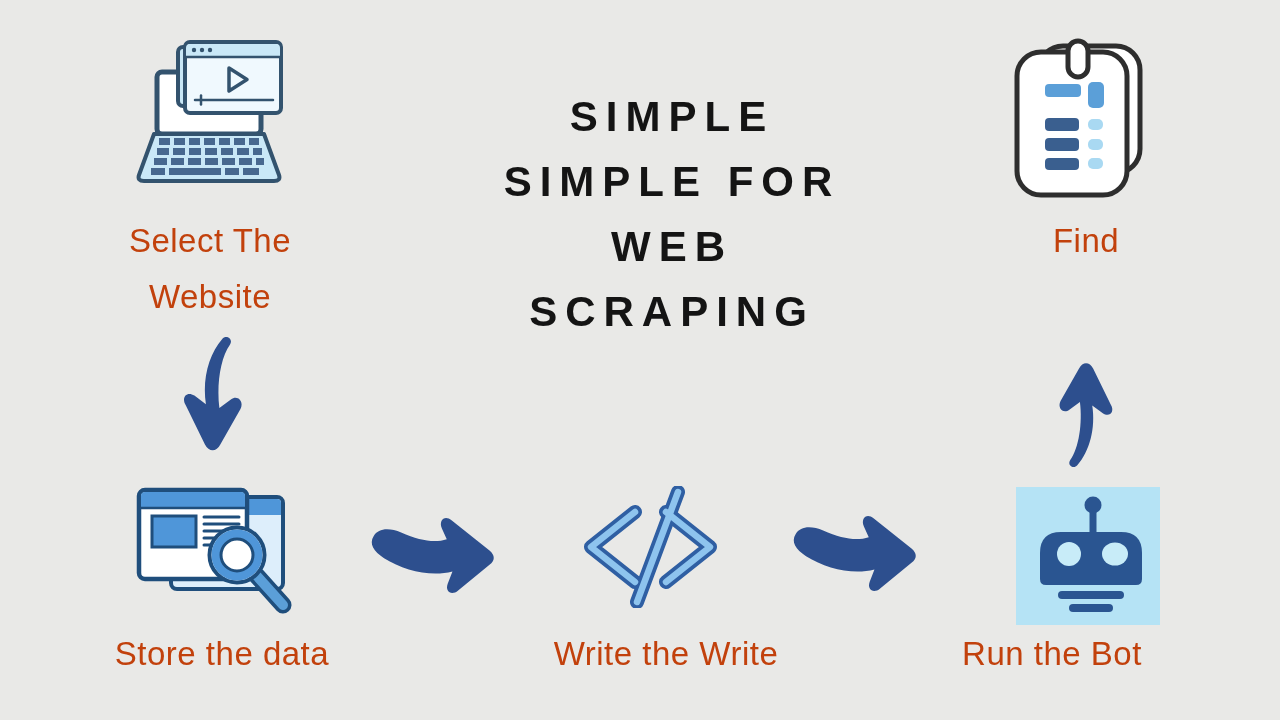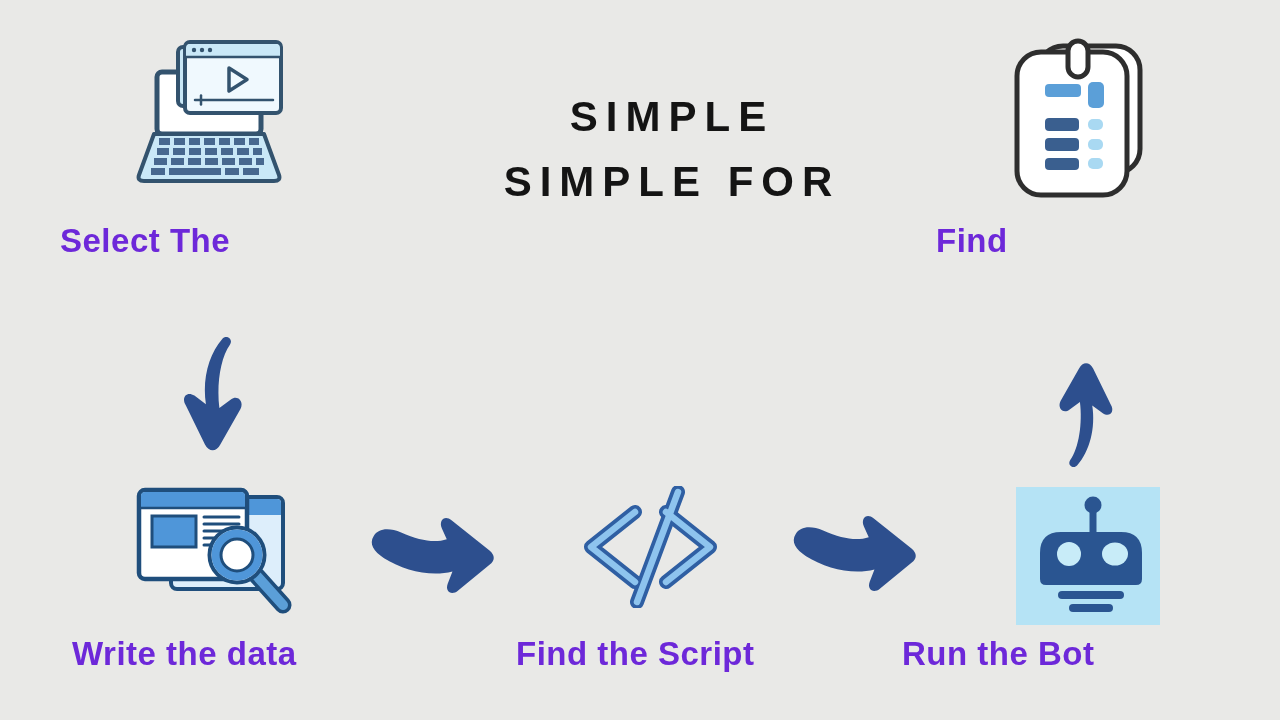--- a/index.html
+++ b/index.html
@@ -5,24 +5,25 @@
   html,body{margin:0;padding:0;}
   #canvas{
     position:relative;
     width:1280px;height:720px;
     background:#e9e9e7;
     overflow:hidden;
     font-family:"Liberation Sans", sans-serif;
   }
   .abs{position:absolute;}
   .step-label{
-    color:#6d28d9;
-    font-weight:700;
+    color:#c2410c;
+    font-weight:400;
     font-size:33px;
     line-height:56px;
+    text-align:center;
     letter-spacing:0.5px;
   }
   .step-label.single{line-height:44px;}
   #main-title{
     color:#141414;
     font-weight:800;
     font-size:42px;
     line-height:65px;
     letter-spacing:8px;
     text-align:center;
@@ -30,20 +31,22 @@
   #main-title div{white-space:nowrap;}
 </style>
 </head>
 <body>
 
 <div id="canvas">
 
   <div id="main-title" class="abs" style="left:462px;top:84px;width:420px;">
     <div>SIMPLE</div>
     <div>SIMPLE FOR</div>
+    <div>WEB</div>
+    <div>SCRAPING</div>
   </div>
 
   <svg class="abs" style="left:133px;top:38px;" width="152" height="148" viewBox="0 0 152 148">
 
     <rect x="24" y="34" width="104" height="62" rx="5" fill="#ffffff" stroke="#33536e" stroke-width="5"></rect>
 
     <path d="M21,96 L131,96 L146,137 Q148,143 141,143 L11,143 Q4,143 6,137 Z" fill="#c9e8f7" stroke="#33536e" stroke-width="4" stroke-linejoin="round"></path>
 
     <g fill="#47688f">
       <rect x="26" y="100" width="11" height="7"></rect>
@@ -83,20 +86,21 @@
     <circle cx="77" cy="12" r="2.2" fill="#33536e"></circle>
 
     <path d="M96,30 L114,41.5 L96,53 Z" fill="#f0f9fe" stroke="#33536e" stroke-width="3.5" stroke-linejoin="round"></path>
 
     <line x1="62" y1="62" x2="140" y2="62" stroke="#33536e" stroke-width="2.5" stroke-linecap="round"></line>
     <line x1="68" y1="57.5" x2="68" y2="66.5" stroke="#33536e" stroke-width="2.5" stroke-linecap="round"></line>
   </svg>
 
   <div class="abs step-label" style="left:60px;top:213px;width:300px;">
     <div>Select The</div>
+    <div>Website</div>
   </div>
 
   <svg class="abs" style="left:180px;top:336px;" width="72" height="122" viewBox="0 0 75 125">
     <path d="M44,2 C30,18 23,44 27,70 L15,61 C7,56 1,63 6,71 L26,112 C30,120 38,120 42,112 L63,75
              C67,67 60,60 53,65 L41,74 C38,50 42,22 52,8 C56,2 48,-3 44,2 Z" fill="#2d4f8e"></path>
   </svg>
 
   <svg class="abs" style="left:133px;top:483px;" width="165" height="135" viewBox="0 0 165 135">
 
     <rect x="38" y="14" width="112" height="92" rx="6" fill="#ddeefb" stroke="#1f4e7c" stroke-width="4"></rect>
@@ -118,21 +122,21 @@
 
     <line x1="124" y1="93" x2="150" y2="122" stroke="#1f4e7c" stroke-width="17" stroke-linecap="round"></line>
     <line x1="124" y1="93" x2="150" y2="122" stroke="#5b9fd8" stroke-width="10" stroke-linecap="round"></line>
 
     <circle cx="104" cy="72" r="27.5" fill="#ffffff" stroke="#1f4e7c" stroke-width="4"></circle>
     <circle cx="104" cy="72" r="21" fill="none" stroke="#4f96d9" stroke-width="9"></circle>
     <circle cx="104" cy="72" r="16" fill="#ffffff" stroke="#1f4e7c" stroke-width="3"></circle>
   </svg>
 
   <div class="abs step-label single" style="left:72px;top:632px;width:300px;">
-    <div>Write the data</div>
+    <div>Store the data</div>
   </div>
 
   <svg class="abs" style="left:365px;top:505px;" width="135" height="95" viewBox="0 0 140 100">
     <path d="M8,33 C13,24 25,24 37,29 C57,38 73,40 85,36 L80,25 C76,16 83,10 90,16 L130,48
              C136,53 136,59 130,63 L97,90 C90,96 83,91 86,83 L91,70 C68,76 40,69 19,56
              C8,49 3,41 8,33 Z" fill="#2d4f8e"></path>
   </svg>
 
   <svg class="abs" style="left:578px;top:486px;" width="145" height="122" viewBox="0 0 145 122">
     <g fill="none" stroke="#2f5fa3" stroke-width="14" stroke-linecap="round" stroke-linejoin="round">
@@ -141,21 +145,21 @@
       <line x1="100" y1="6" x2="59" y2="116"></line>
     </g>
     <g fill="none" stroke="#8ec4ee" stroke-width="6.5" stroke-linecap="round" stroke-linejoin="round">
       <polyline points="57,26 13,61 57,96"></polyline>
       <polyline points="88,26 132,61 88,96"></polyline>
       <line x1="100" y1="6" x2="59" y2="116"></line>
     </g>
   </svg>
 
   <div class="abs step-label single" style="left:516px;top:632px;width:300px;">
-    <div>Find the Script</div>
+    <div>Write the Write</div>
   </div>
 
   <svg class="abs" style="left:787px;top:503px;" width="135" height="95" viewBox="0 0 140 100">
     <path d="M8,33 C13,24 25,24 37,29 C57,38 73,40 85,36 L80,25 C76,16 83,10 90,16 L130,48
              C136,53 136,59 130,63 L97,90 C90,96 83,91 86,83 L91,70 C68,76 40,69 19,56
              C8,49 3,41 8,33 Z" fill="#2d4f8e"></path>
   </svg>
 
   <svg class="abs" style="left:1016px;top:487px;" width="144" height="138" viewBox="0 0 144 138">
     <rect x="0" y="0" width="144" height="138" fill="#b5e3f5"></rect>

